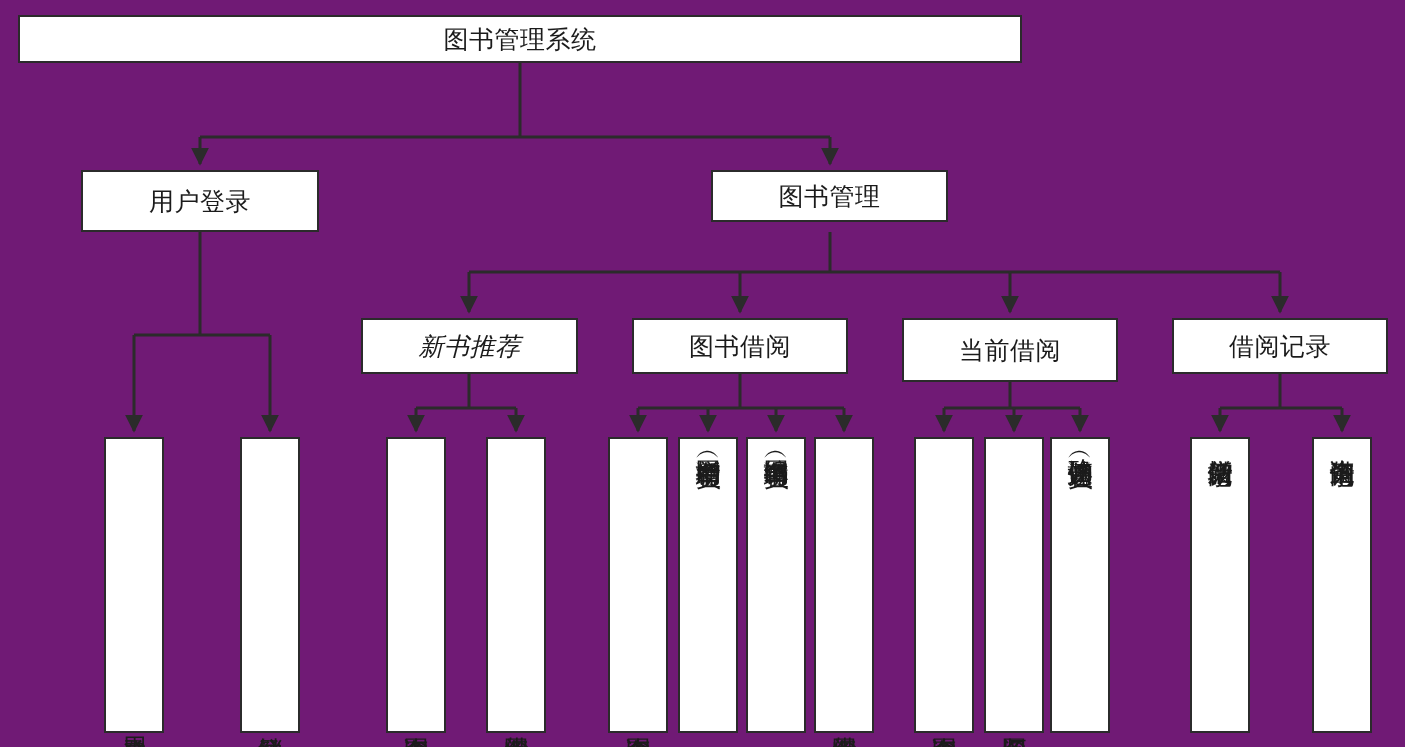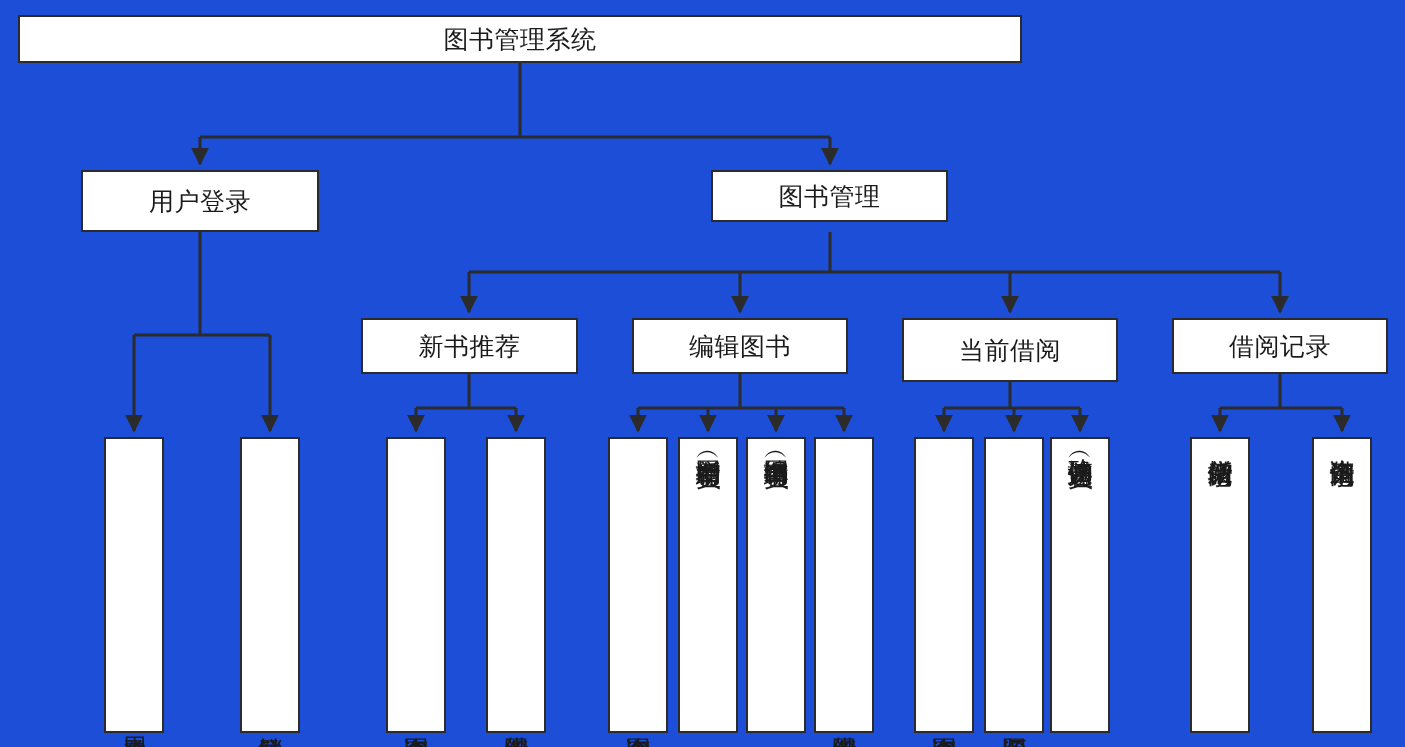--- a/index.html
+++ b/index.html
@@ -8,21 +8,21 @@
     padding: 0;
     background: #ffffff;
   }
   body {
     font-family: "Liberation Sans", "DejaVu Sans", sans-serif;
   }
   #canvas {
     position: relative;
     width: 1405px;
     height: 747px;
-    background: #1d4ed8;
+    background: #701a75;
     overflow: hidden;
   }
   svg.wires {
     position: absolute;
     left: 0;
     top: 0;
     width: 1405px;
     height: 747px;
     pointer-events: none;
   }
@@ -137,25 +137,25 @@
   <div id="nodes">
       <div class="node horiz root" style="left: 18px; top: 15px; width: 1004px; height: 48px;">
         <span class="lbl">图书管理系统</span>
       </div>
       <div class="node horiz level2" style="left: 81px; top: 170px; width: 238px; height: 62px;">
         <span class="lbl">用户登录</span>
       </div>
       <div class="node horiz level2" style="left: 711px; top: 170px; width: 237px; height: 52px;">
         <span class="lbl">图书管理</span>
       </div>
-      <div class="node horiz level3" style="left: 361px; top: 318px; width: 217px; height: 56px;">
+      <div class="node horiz level3" style="left: 361px; top: 318px; width: 217px; height: 56px; font-style: italic;">
         <span class="lbl">新书推荐</span>
       </div>
       <div class="node horiz level3" style="left: 632px; top: 318px; width: 216px; height: 56px;">
-        <span class="lbl">编辑图书</span>
+        <span class="lbl">图书借阅</span>
       </div>
       <div class="node horiz level3" style="left: 902px; top: 318px; width: 216px; height: 64px;">
         <span class="lbl">当前借阅</span>
       </div>
       <div class="node horiz level3" style="left: 1172px; top: 318px; width: 216px; height: 56px; justify-content: center;">
         <span class="lbl">借阅记录</span>
       </div>
       <div class="node leaf" style="left: 104px; top: 437px; width: 60px; height: 296px;">
         <span class="lbl">用户登录</span>
       </div>

